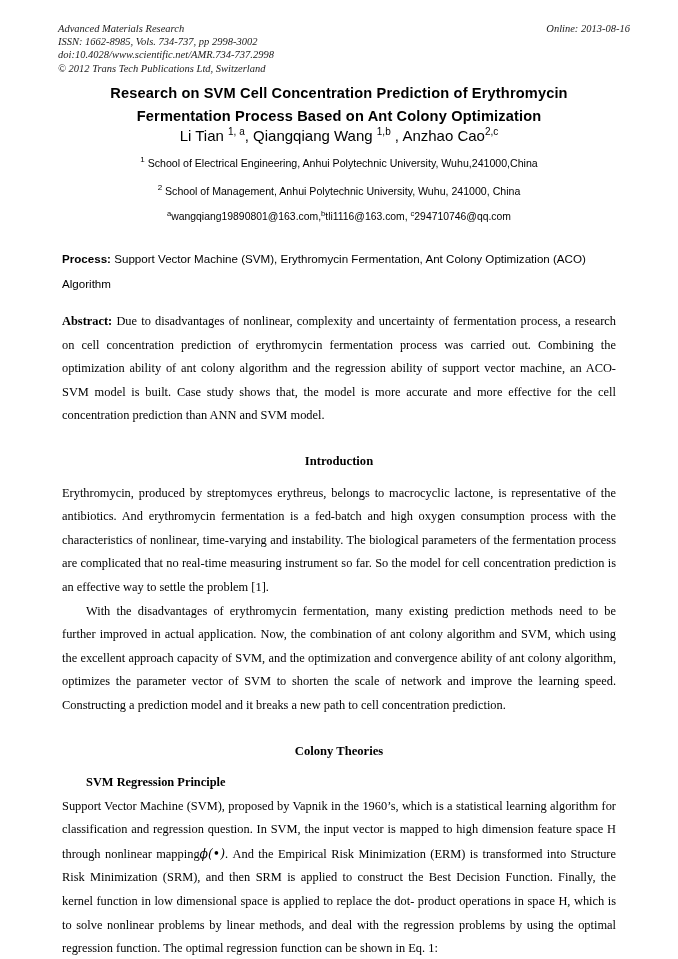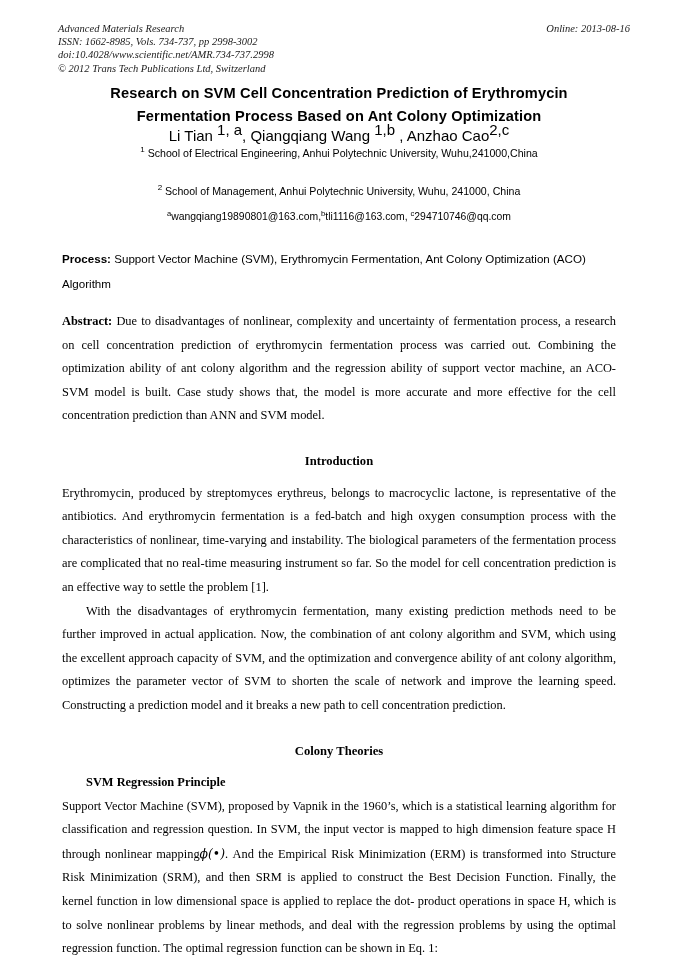--- a/index.html
+++ b/index.html
@@ -58,41 +58,41 @@
     position: absolute;
     left: 50px;
     right: 50px;
     top: 126px;
     text-align: center;
     font-family: "Liberation Sans", "DejaVu Sans", sans-serif;
     font-size: 15px;
     line-height: 20px;
   }
   .authors sup {
-    font-size: 15px;
+    font-size: 10px;
     vertical-align: super;
     line-height: 0;
   }
 
   
   .affil {
     position: absolute;
     left: 50px;
     right: 50px;
     text-align: center;
     font-family: "Liberation Sans", "DejaVu Sans", sans-serif;
     font-size: 10.6px;
     line-height: 14px;
   }
   .affil sup {
     font-size: 8px;
     vertical-align: super;
     line-height: 0;
   }
-  .affil-1 { top: 146px; }
+  .affil-1 { top: 156px; }
   .affil-2 { top: 184px; }
   .emails  { top: 210px; font-size: 10.4px; }
   .emails sup {
     font-size: 7.6px;
     vertical-align: super;
     line-height: 0;
   }
 
   
   .body-col {

